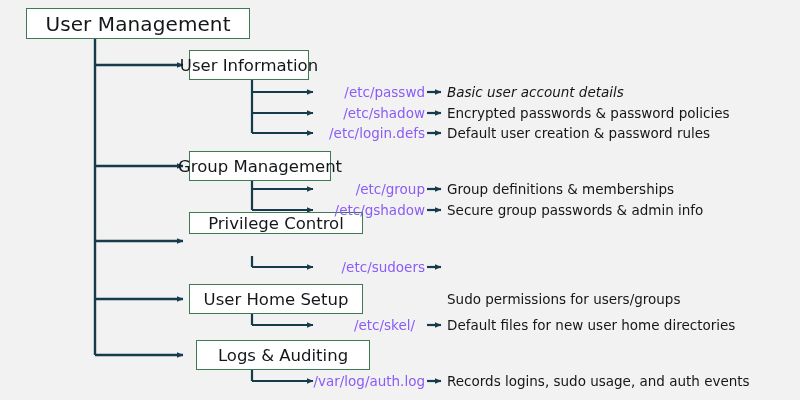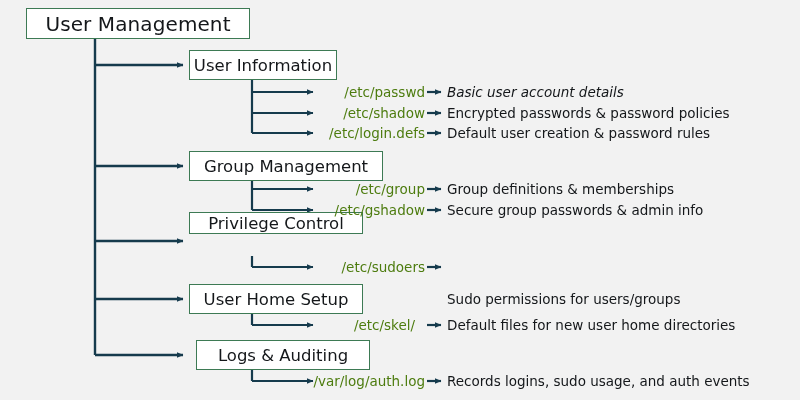--- a/index.html
+++ b/index.html
@@ -40,21 +40,21 @@
   .node-root {
     font-size: 20px;
     letter-spacing: 0.1px;
   }
   .node-l1 {
     font-size: 16.5px;
   }
   .leaf-path {
     position: absolute;
     font-size: 13.5px;
-    color: #4d7c0f;
+    color: #8b5cf6;
     text-align: right;
     white-space: nowrap;
     transform: translateY(-50%);
   }
   .leaf-desc {
     position: absolute;
     font-size: 13.5px;
     color: #14171a;
     text-align: left;
     white-space: nowrap;
@@ -144,25 +144,25 @@
     </g>
     <g>
       <path d="M427,381 L441,381" stroke="#163b4d" stroke-width="2.2" fill="none" marker-end="url(#arrowhead)"></path>
     </g>
   </svg>
 
   <div class="node node-root" style="left:26px; top:8px; width:224px; height:31px;">
     <span>User Management</span>
   </div>
 
-  <div class="node node-l1" style="left:189px; top:50px; width:148px; height:30px;">
+  <div class="node node-l1" style="left:189px; top:50px; width:120px; height:30px;">
     <span>User Information</span>
   </div>
 
-  <div class="node node-l1" style="left:189px; top:151px; width:194px; height:30px;">
+  <div class="node node-l1" style="left:189px; top:151px; width:142px; height:30px;">
     <span>Group Management</span>
   </div>
 
   <div class="node node-l1" style="left:189px; top:212px; width:174px; height:22px;">
     <span>Privilege Control</span>
   </div>
 
   <div class="node node-l1" style="left:189px; top:284px; width:174px; height:30px;">
     <span>User Home Setup</span>
   </div>

